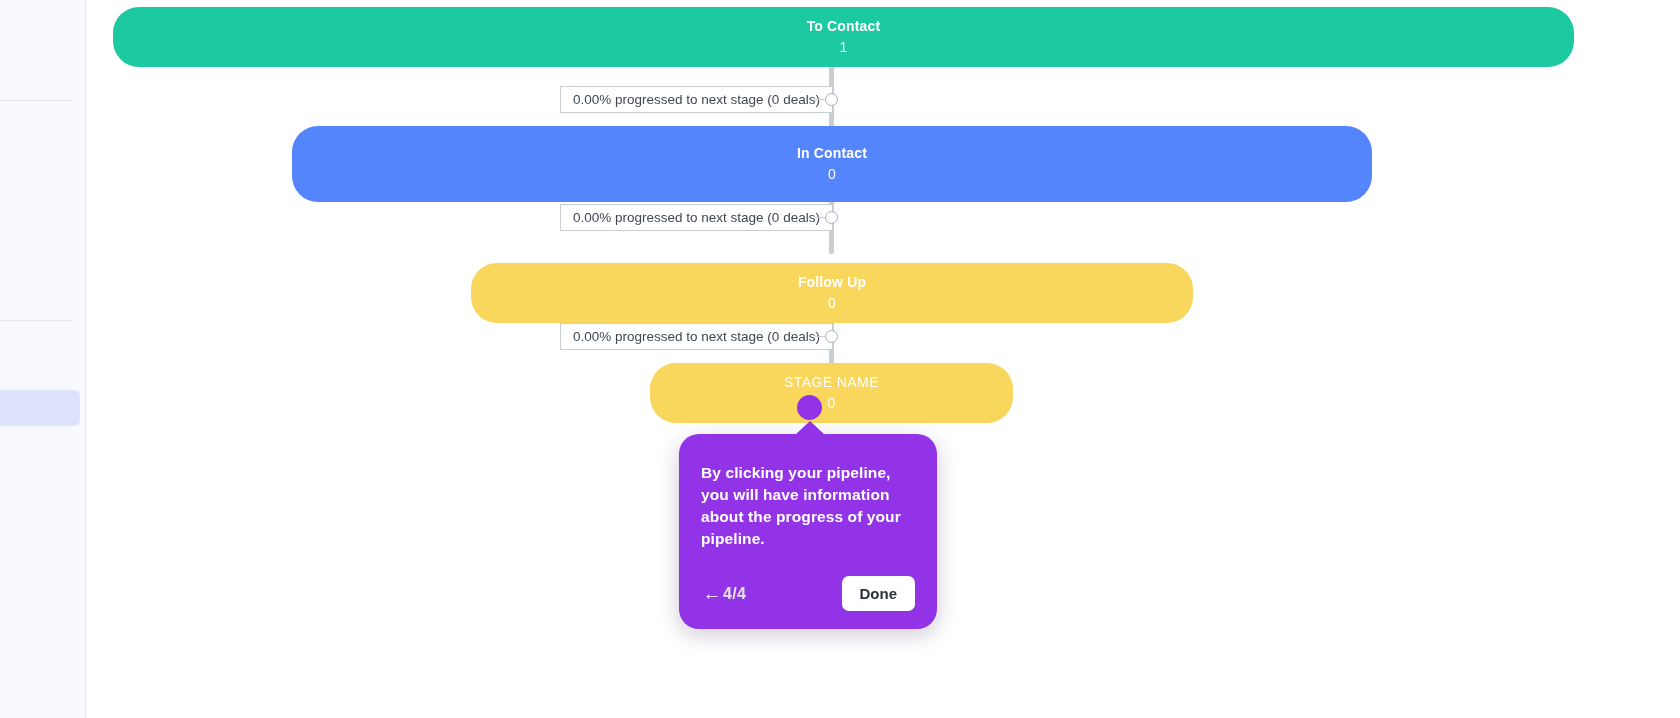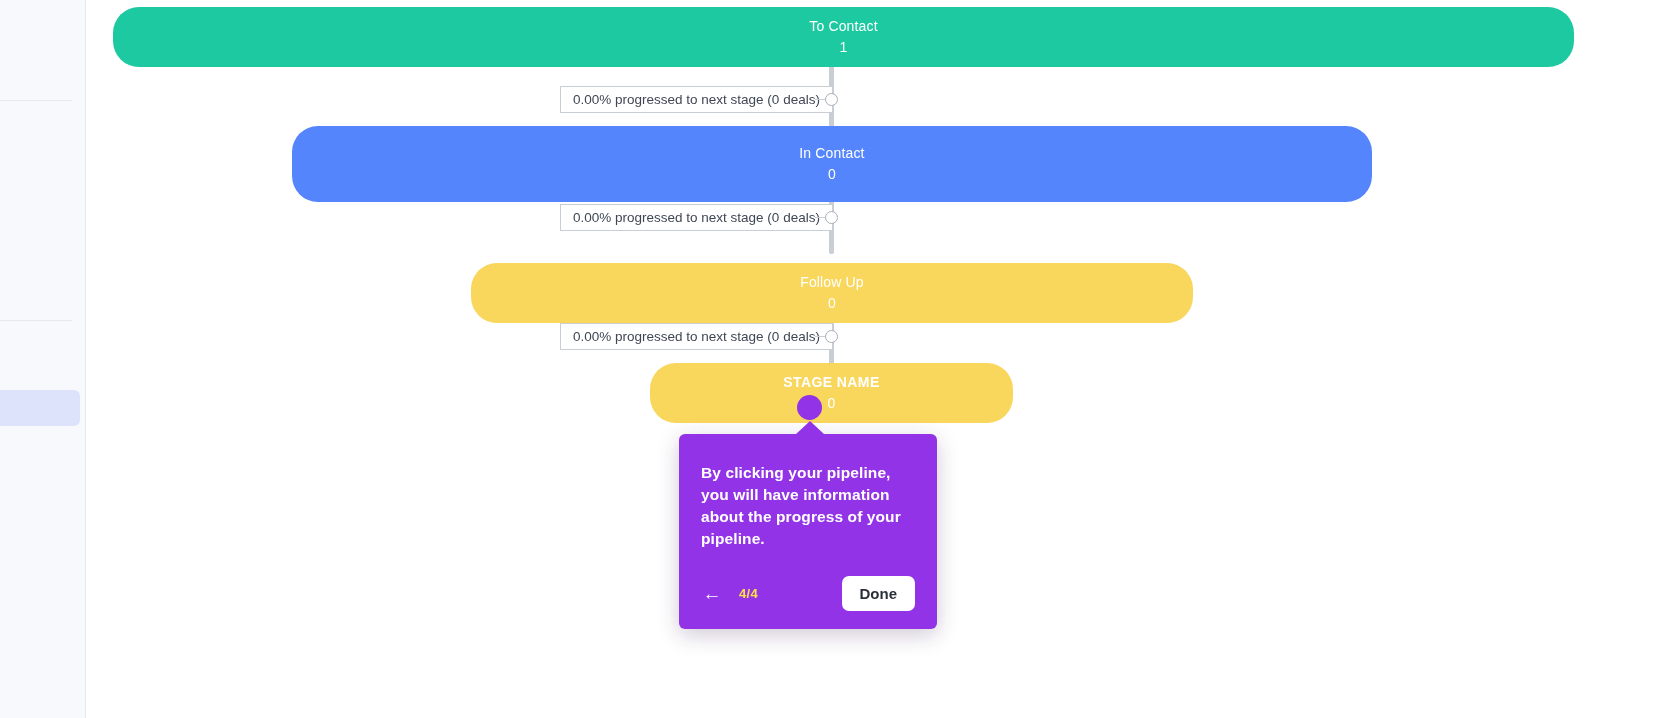--- a/index.html
+++ b/index.html
@@ -101,24 +101,25 @@
     align-items: center;
     justify-content: center;
     color: #ffffff;
     z-index: 2;
   }
   .stage-name {
     font-size: 14px;
     line-height: 19px;
     color: #ffffff;
     letter-spacing: 0.15px;
+    font-weight: bold;
   }
   .stage-name.upper {
     text-transform: none;
-    font-weight: 700;
+    font-weight: 400;
     letter-spacing: 0.4px;
   }
   .stage-count {
     font-size: 14px;
     line-height: 19px;
     color: #ffffff;
     margin-top: 2px;
   }
 
   
@@ -159,21 +160,21 @@
     border-radius: 50%;
     background: #9333e8;
     z-index: 12;
   }
 
   
   .tooltip {
     position: absolute;
     width: 258px;
     background: #9333e8;
-    border-radius: 6px;
+    border-radius: 20px;
     padding: 28px 22px 18px 22px;
     box-shadow: 0 6px 22px rgba(40, 10, 70, 0.22);
     z-index: 20;
   }
   .tooltip-arrow {
     position: absolute;
     top: -13px;
     left: 116px;
     width: 0;
     height: 0;
@@ -198,24 +199,24 @@
     height: 22px;
     display: flex;
     align-items: center;
     justify-content: center;
     color: #ffffff;
     font-size: 19px;
     line-height: 1;
     cursor: pointer;
   }
   .step-counter {
-    margin-left: 16px;
-    font-size: 13px;
+    margin-left: 0;
+    font-size: 16px;
     font-weight: 700;
-    color: #fde047;
+    color: #e5e5e5;
     letter-spacing: 0.3px;
   }
   .done-button {
     margin-left: auto;
     background: #ffffff;
     color: #2b2f3a;
     border: none;
     border-radius: 7px;
     padding: 9px 18px;
     font-size: 15px;

